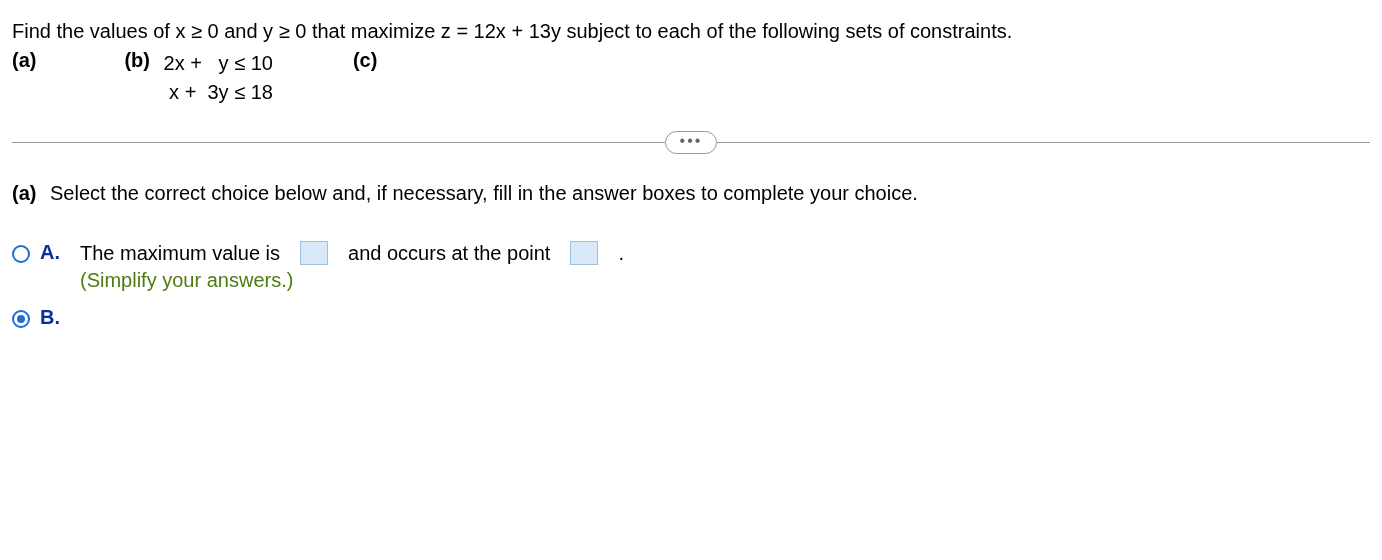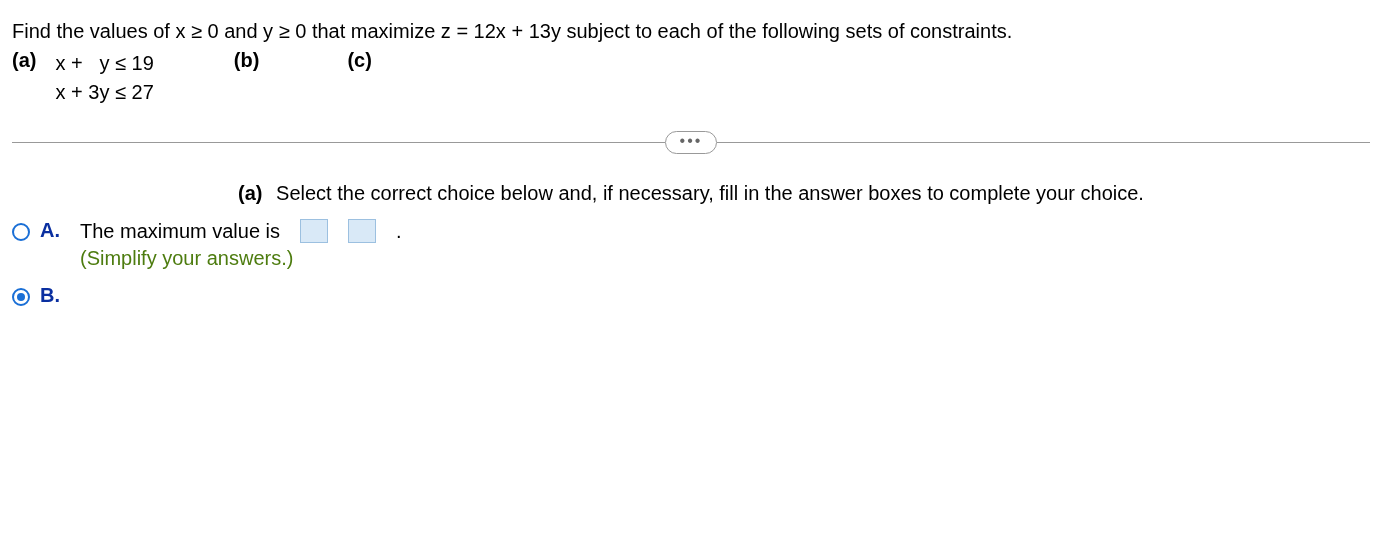--- a/index.html
+++ b/index.html
@@ -34,21 +34,21 @@
     .divider-pill {
       border: 1px solid #999;
       border-radius: 12px;
       padding: 1px 14px 4px 14px;
       color: #666;
       font-size: 16px;
       letter-spacing: 2px;
       line-height: 1;
       background: #fff;
     }
-    .question-line { margin-bottom: 14px; text-align: center; }
+    .question-line { margin-bottom: 36px; }
     .choices { display: flex; flex-direction: column; gap: 14px; }
     .choice-row { display: flex; align-items: flex-start; gap: 10px; }
     .radio {
       width: 18px;
       height: 18px;
       border: 2px solid #1a6fd6;
       border-radius: 50%;
       margin-top: 4px;
       flex-shrink: 0;
       display: flex;
@@ -84,28 +84,26 @@
     }
   </style>
 </head>
 <body>
 
 <div class="prompt-line">Find the values of x ≥ 0 and y ≥ 0 that maximize z = 12x + 13y subject to each of the following sets of constraints.</div>
 
 <div class="constraints-row">
   <div class="constraint-block">
     <span class="part-label">(a)</span>
-    <div class="eq-lines">
-      <span class="eq-line">  x +   y ≤ 19</span>
-      <span class="eq-line">  x + 3y ≤ 27</span>
-    </div>
   </div>
   <div class="constraint-block">
     <span class="part-label">(b)</span>
     <div class="eq-lines">
+      <span class="eq-line"> 2x +   y ≤ 10</span>
+      <span class="eq-line">  x +  3y ≤ 18</span>
     </div>
   </div>
   <div class="constraint-block">
     <span class="part-label">(c)</span>
   </div>
 </div>
 
 <div class="divider-wrap">
   <div class="divider-line"></div>
   <div class="divider-pill">•••</div>
@@ -117,20 +115,21 @@
 </div>
 
 <div class="choices">
   <div class="choice-row">
     <div class="radio"></div>
     <span class="choice-letter">A.</span>
     <div class="choice-body">
       <div class="inline">
         <span>The maximum value is </span>
         <span class="answer-box"></span>
+        <span> and occurs at the point </span>
         <span class="answer-box"></span>
         <span>.</span>
       </div>
       <span class="hint">(Simplify your answers.)</span>
     </div>
   </div>
   <div class="choice-row">
     <div class="radio selected"></div>
     <span class="choice-letter">B.</span>
   </div>

